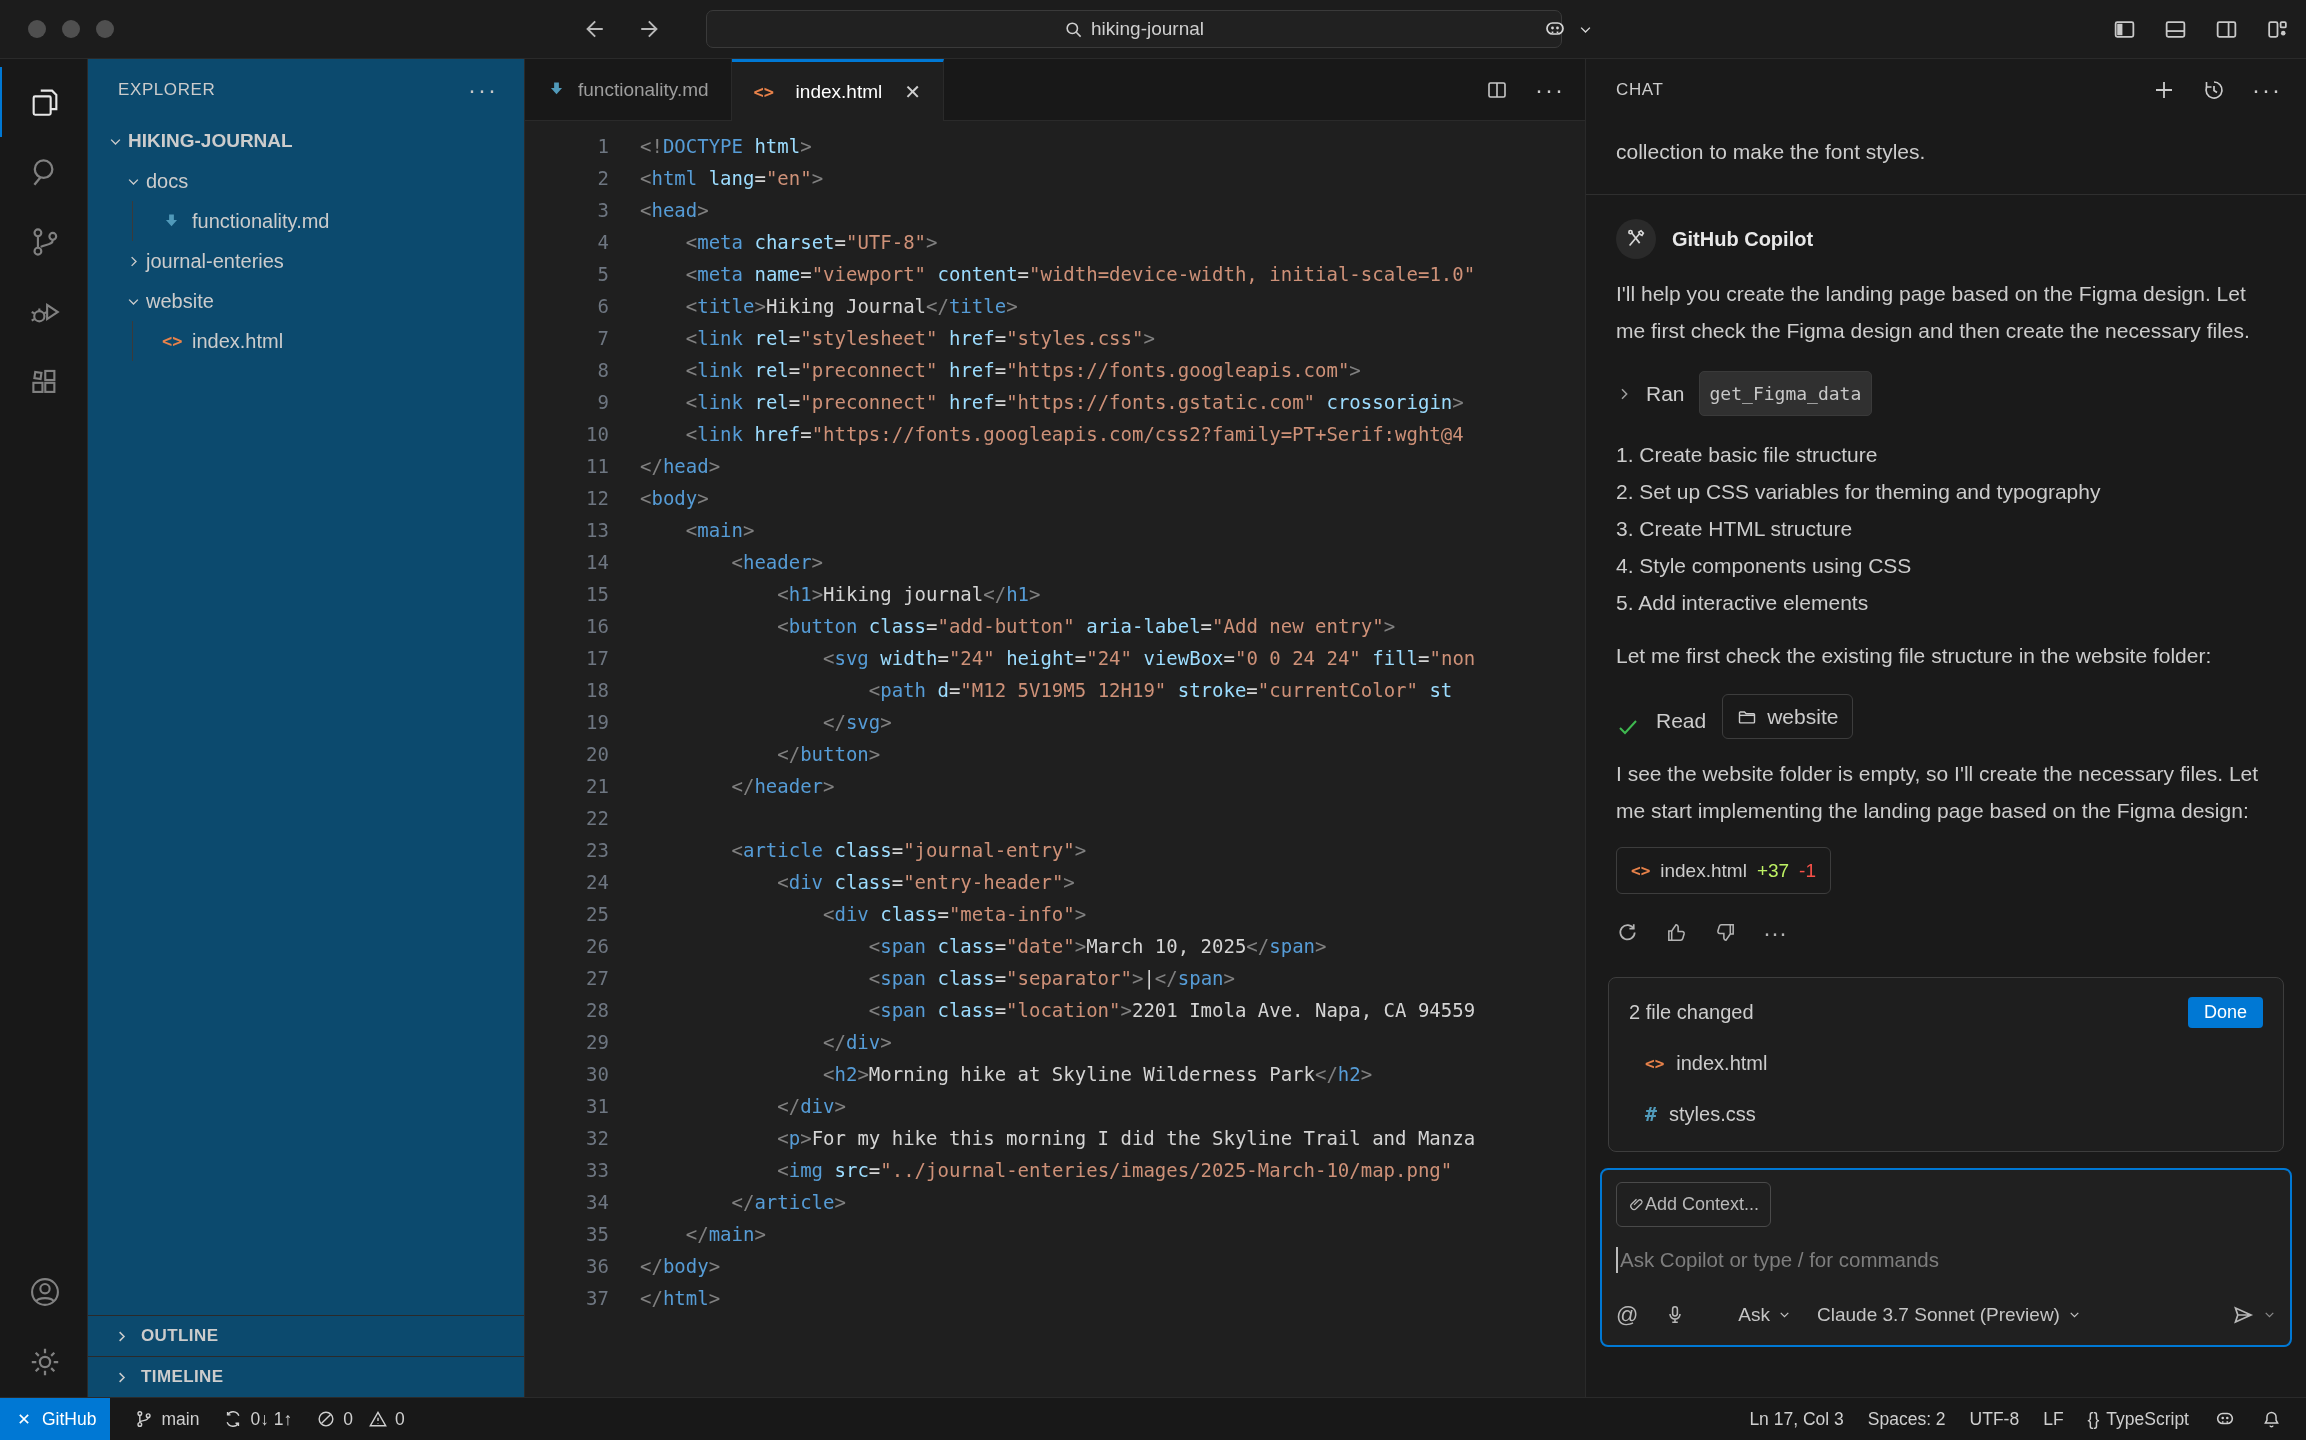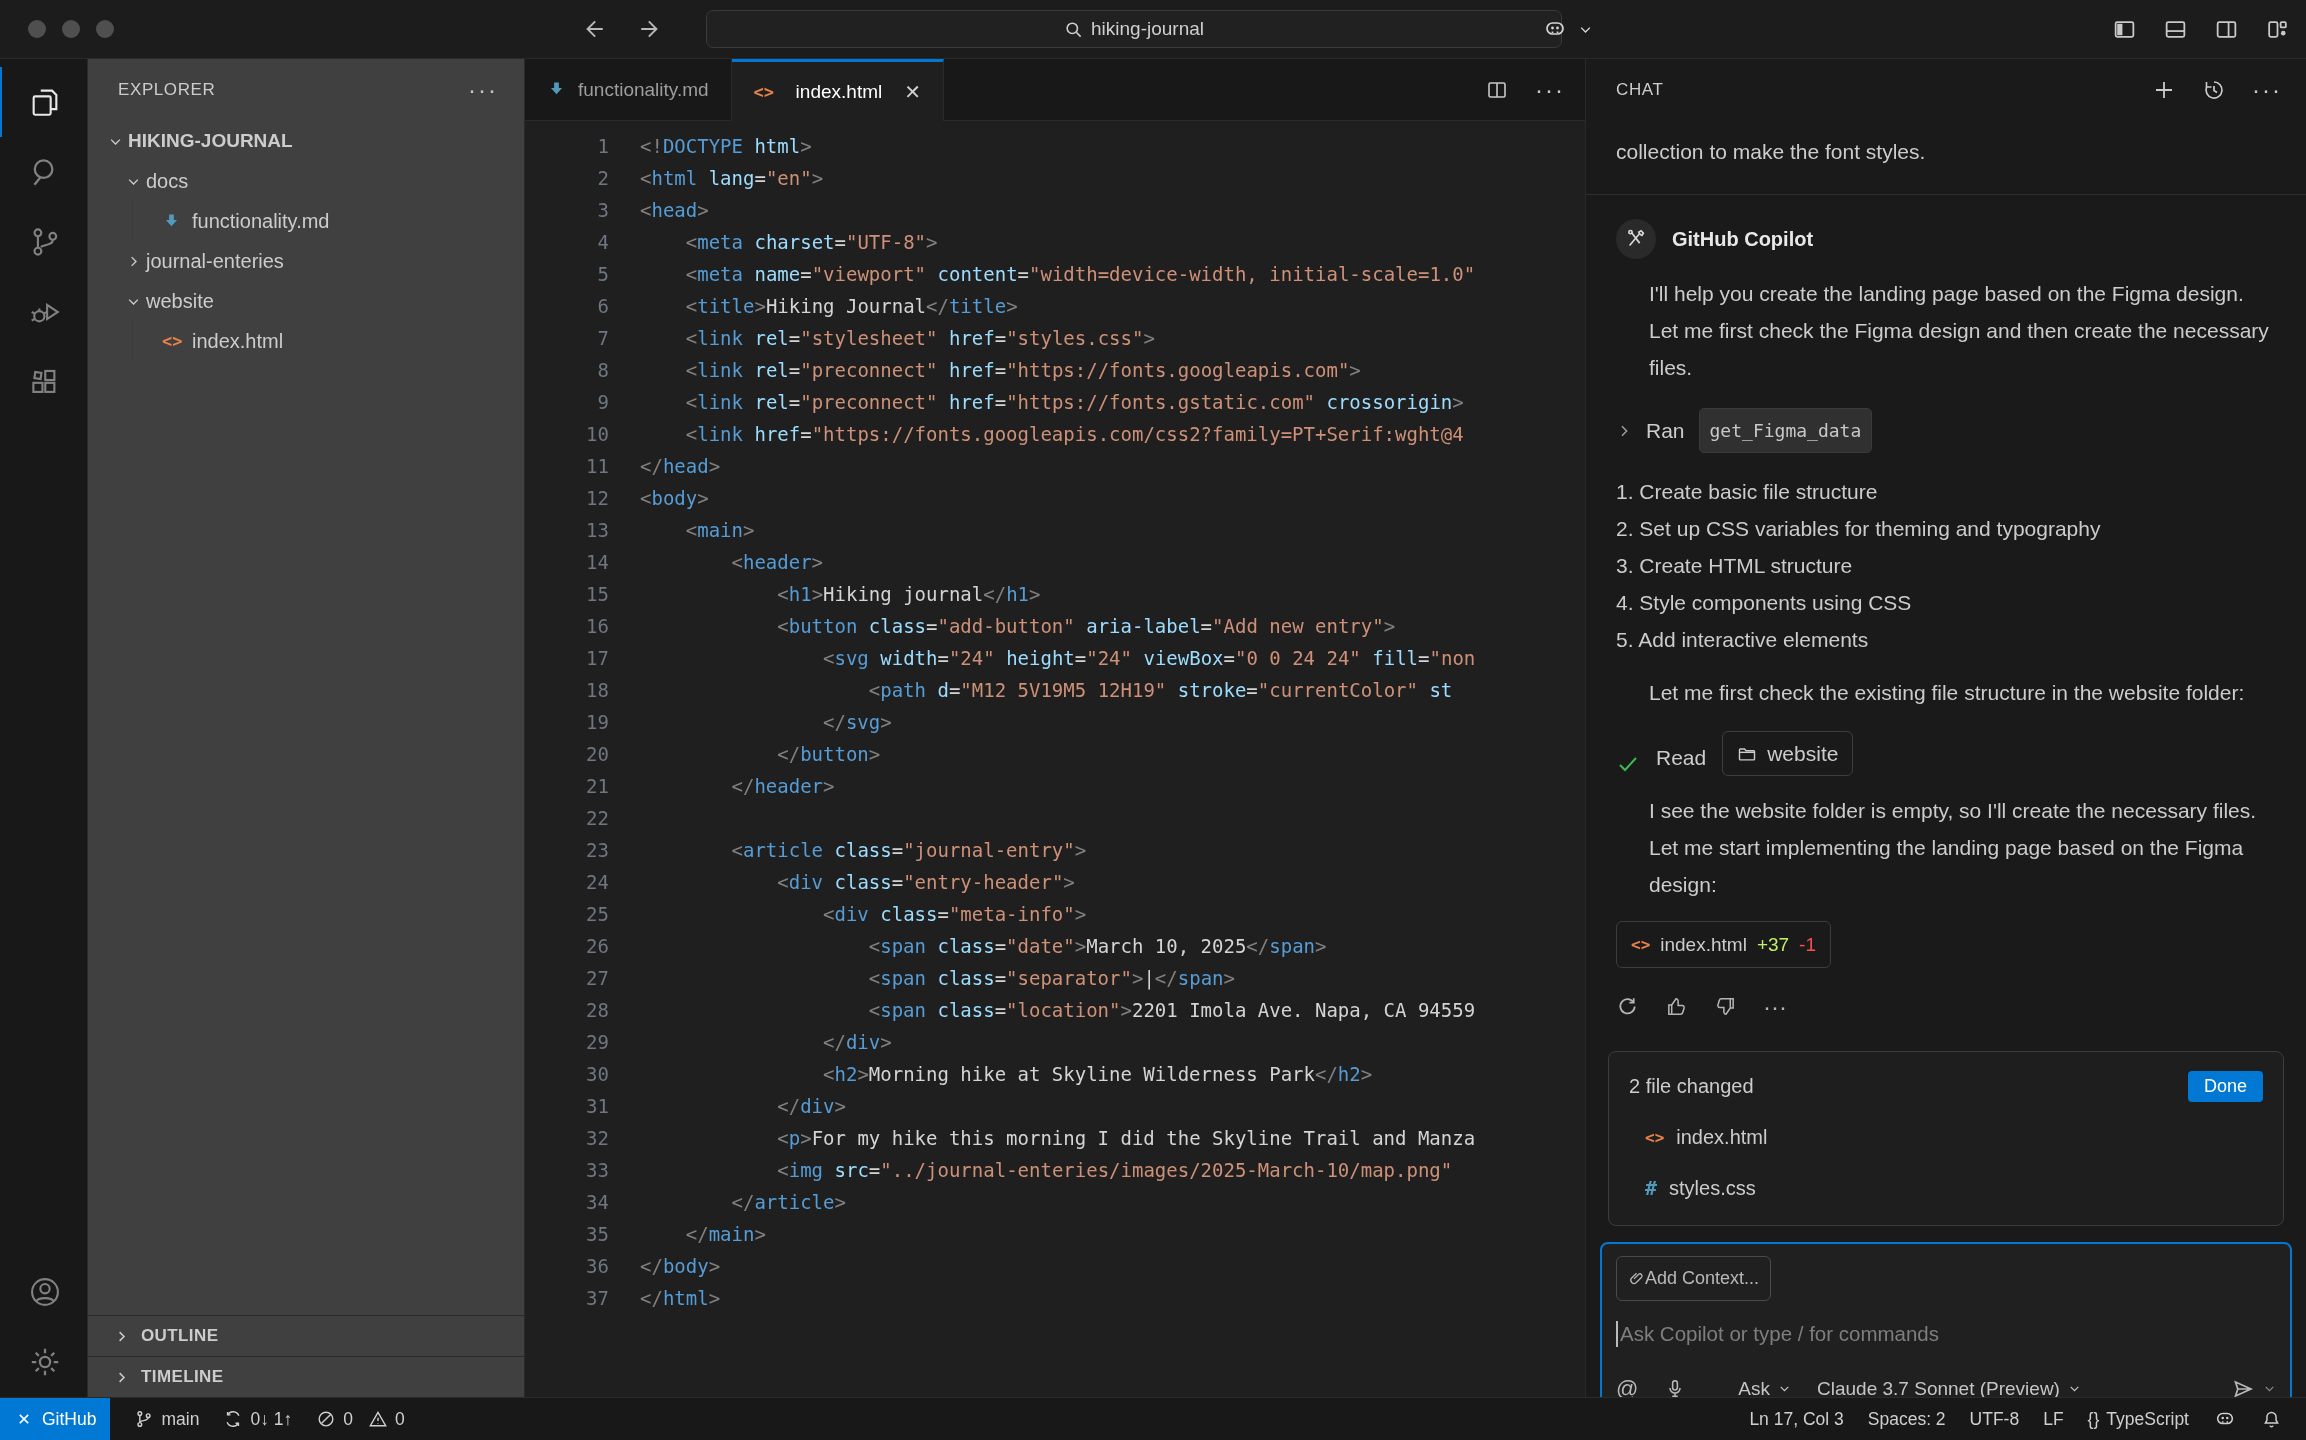--- a/index.html
+++ b/index.html
@@ -25,21 +25,21 @@
 
   
   .activitybar { width:88px; background:#181818; border-right:1px solid #2a2a2a;
     display:flex; flex-direction:column; align-items:stretch; padding-top:8px; }
   .act-item { height:70px; display:flex; align-items:center; justify-content:center;
     color:#818181; border-left:2px solid transparent; }
   .act-item.active { color:#e7e7e7; border-left-color:#0078d4; }
   .act-spacer { flex:1; }
 
   
-  .sidebar { width:437px; background:#404040; border-right:1px solid #2a2a2a;
+  .sidebar { width:437px; background:#0c4a6e; border-right:1px solid #2a2a2a;
     display:flex; flex-direction:column; }
   .sb-header { height:62px; display:flex; align-items:center; justify-content:space-between;
     padding:0 26px 0 30px; font-size:17px; letter-spacing:.6px; color:#cccccc; }
   .sb-header .dots { color:#c6c6c6; font-size:24px; letter-spacing:2px; }
   .tree { flex:1; }
   .tree-row { height:40px; display:flex; align-items:center; font-size:20px; color:#cccccc; position:relative; }
   .tree-row .chev { width:26px; display:flex; justify-content:center; color:#cccccc; flex:none; }
   .tree-row.lvl0 { padding-left:14px; font-weight:bold; font-size:19px; }
   .tree-row.lvl1 { padding-left:32px; }
   .tree-row.lvl2 { padding-left:74px; }
@@ -70,21 +70,21 @@
   .chat-header { height:62px; display:flex; align-items:center; justify-content:space-between; padding:0 24px 0 30px; }
   .chat-title { font-size:17px; letter-spacing:.6px; color:#cccccc; }
   .chat-hicons { display:flex; gap:26px; color:#cccccc; align-items:center; }
   .chat-body { flex:1; font-size:21px; line-height:37px; color:#cccccc; overflow:hidden; display:flex; flex-direction:column; }
   .chat-scroll { padding:0 30px; }
   .tail-text { margin-top:12px; }
   .chat-div { border-top:1px solid #2f2f2f; margin:24px -30px 0; }
   .copilot-row { display:flex; align-items:center; gap:16px; margin-top:24px; }
   .copilot-avatar { width:40px; height:40px; border-radius:50%; background:#2a2a2a; display:flex; align-items:center; justify-content:center; }
   .copilot-name { font-weight:bold; font-size:20px; color:#e8e8e8; }
-  .para { margin-top:16px;margin-left:33px; }
+  .para { margin-top:16px; }
   .ran-row { display:flex; align-items:center; gap:14px; margin-top:22px; }
   .ran-chev { color:#a0a0a0; }
   .chip-code { font-family:"DejaVu Sans Mono",monospace; font-size:18px; background:#303030;
     border:1px solid #3a3a3a; border-radius:5px; padding:3px 10px; color:#c8c8c8; }
   .steps { margin-top:20px; }
   .step { }
   .read-row { display:flex; align-items:flex-end; gap:16px; margin:20px 0 4px; }
   .check { color:#3fb950; }
   .chip { display:inline-flex; align-items:center; gap:10px; border:1px solid #3d3d3d;
     border-radius:6px; padding:3px 14px; color:#cccccc; }

